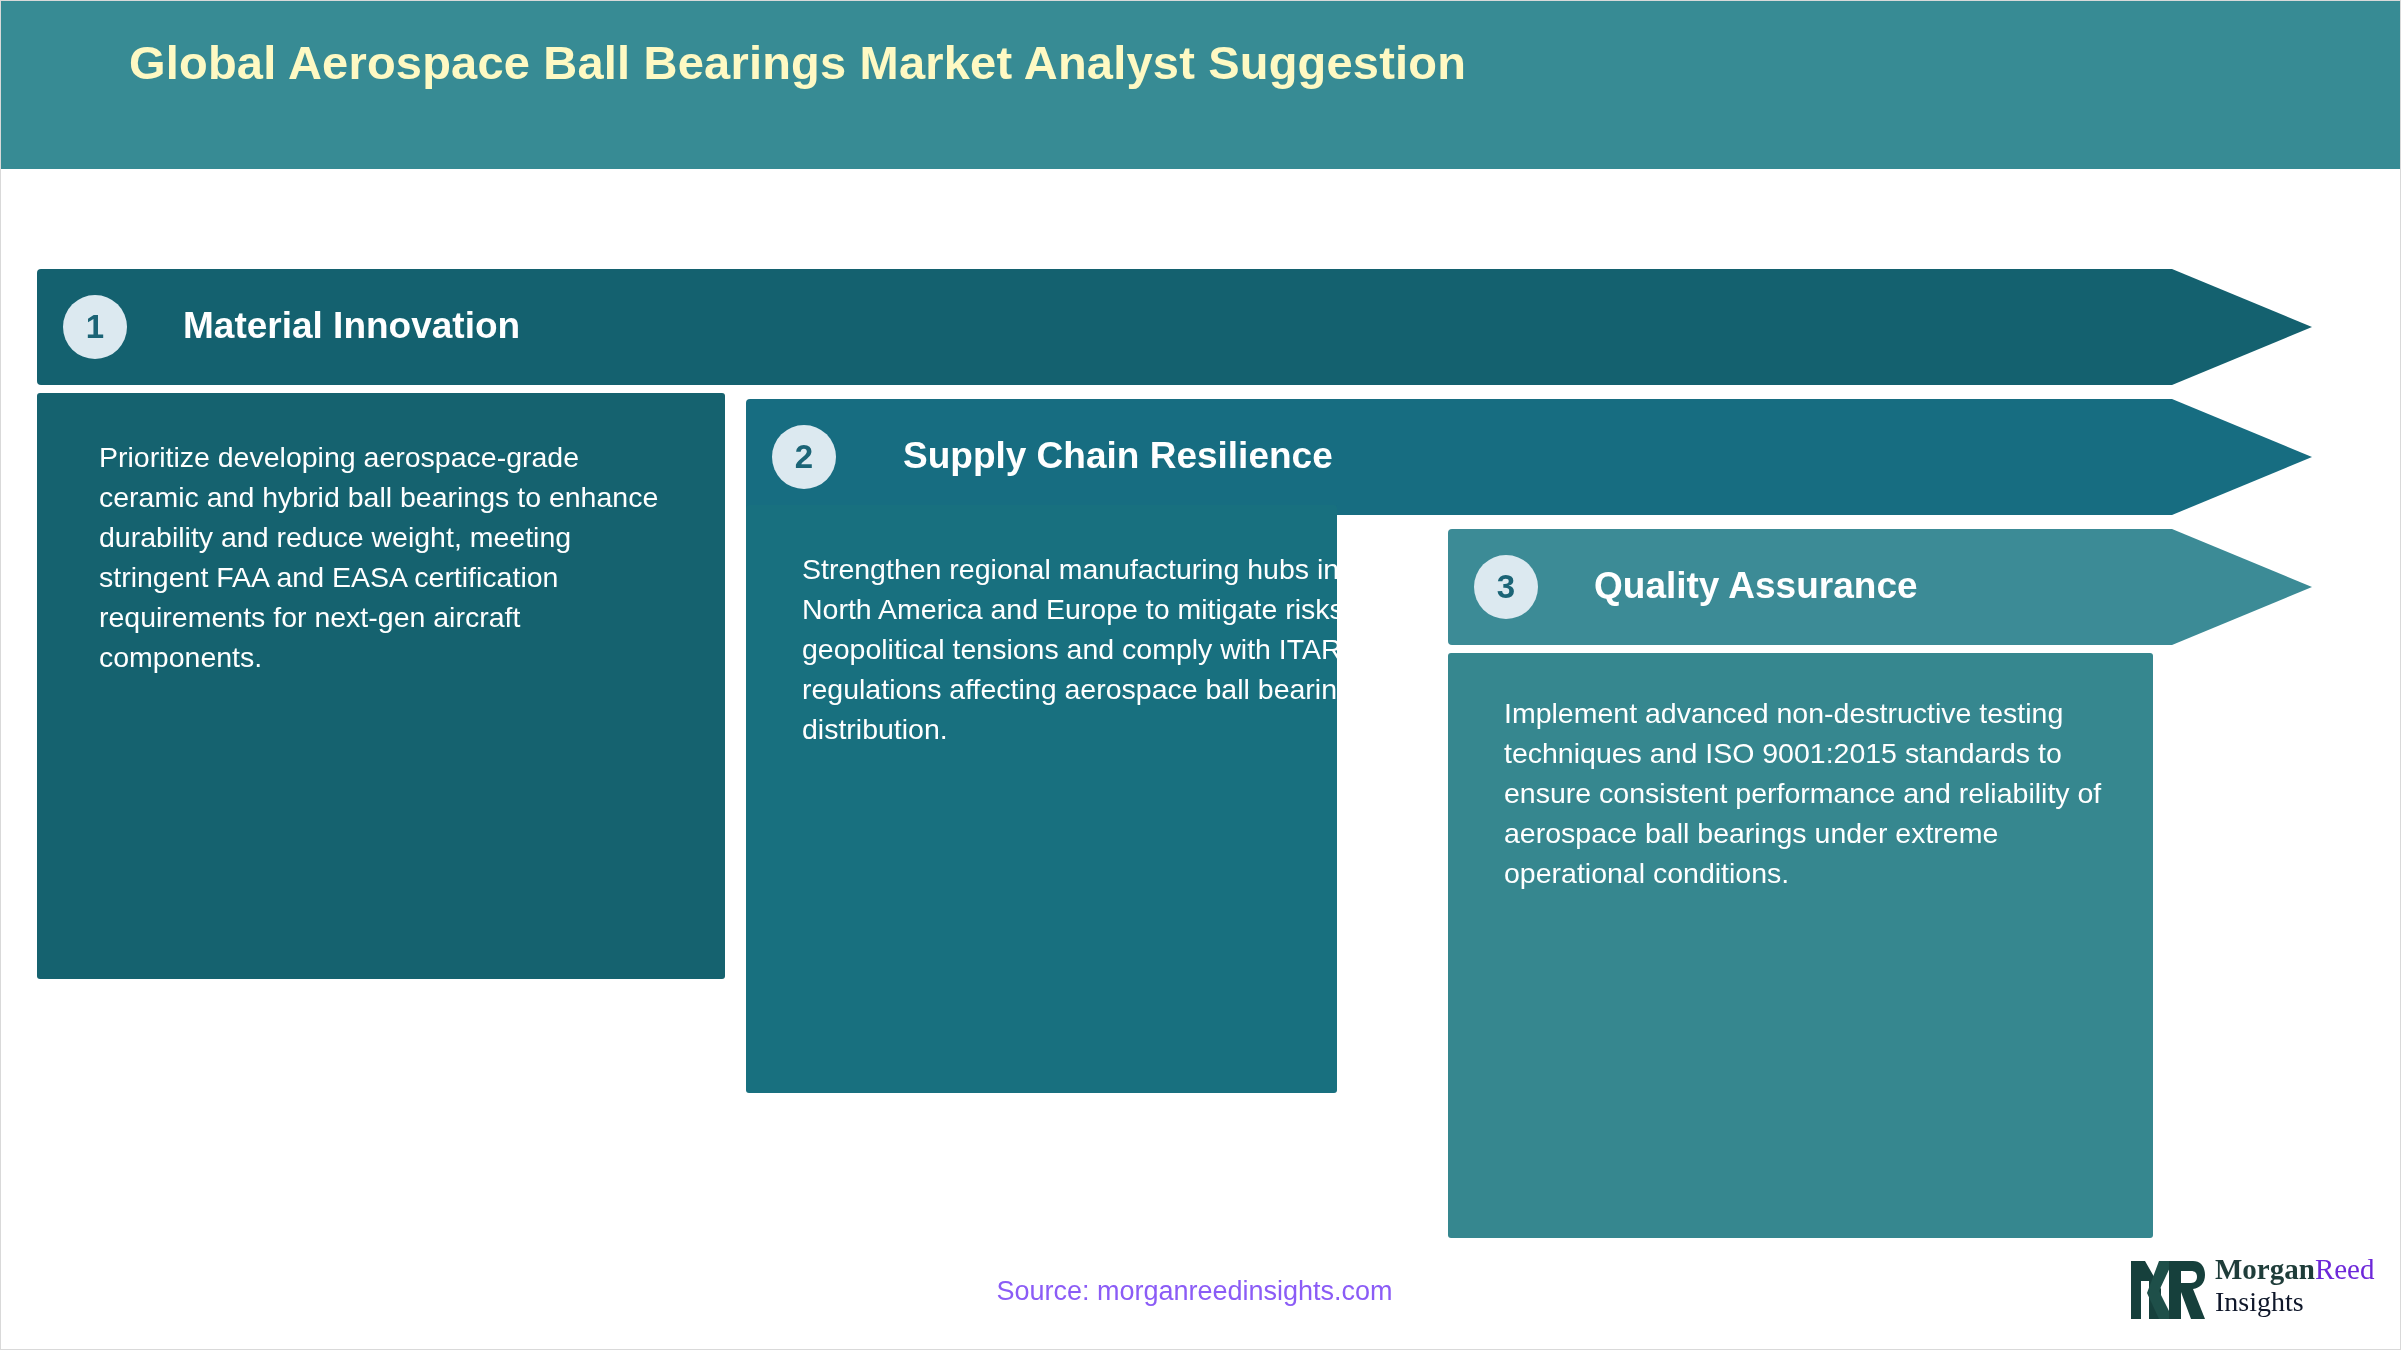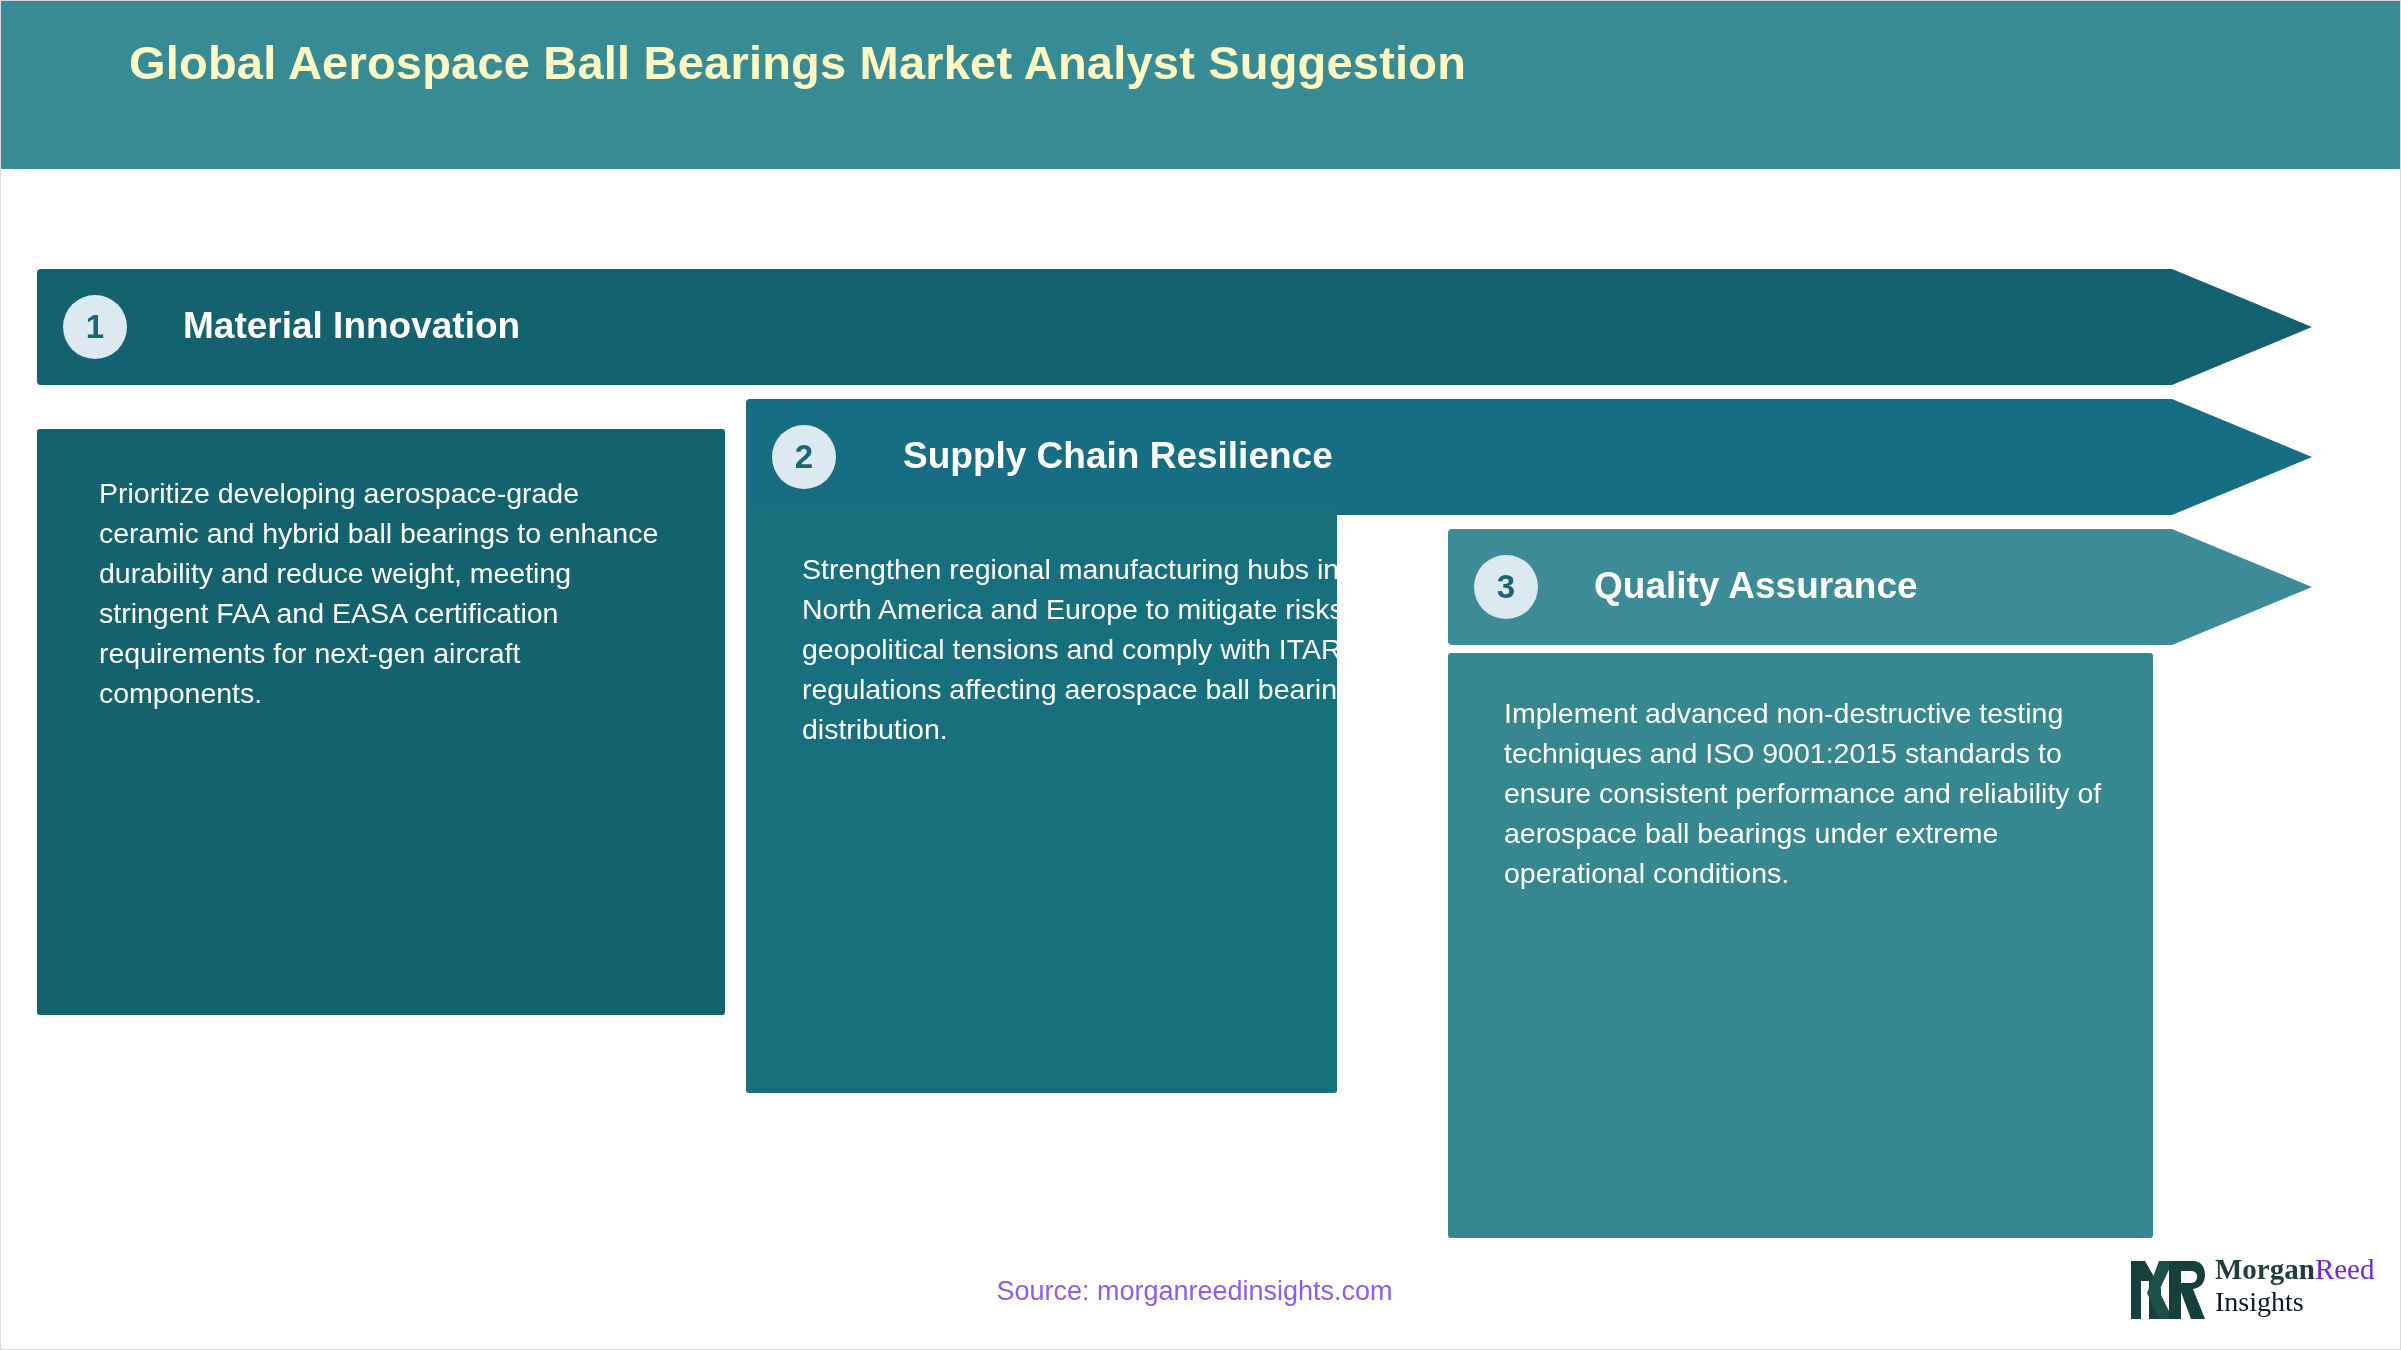--- a/index.html
+++ b/index.html
@@ -159,21 +159,21 @@
     <div class="bar-body" style="right:140px; background:#14616f;"></div>
     <svg class="bar-head" style="right:0;" viewBox="0 0 140 196" preserveAspectRatio="none">
       <polygon points="0,40 0,156 140,98" fill="#14616f"></polygon>
     </svg>
     <div class="badge" style="left:26px; top:26px; background:#dce9f0;">
       <span>1</span>
     </div>
     <div class="bar-title" style="left:146px; top:36px;">Material Innovation</div>
   </div>
 
-  <div class="panel" style="left:36px; top:392px; width:688px; height:586px; background:#15626f;margin-top:36px;">
+  <div class="panel" style="left:36px; top:392px; width:688px; height:586px; background:#15626f;">
     <div class="panel-text" style="left:62px; top:44px; width:568px;">Prioritize developing aerospace-grade ceramic and hybrid ball bearings to enhance durability and reduce weight, meeting stringent FAA and EASA certification requirements for next-gen aircraft components.</div>
   </div>
 
   <div class="arrow-bar" style="left:745px; top:398px; width:1566px;">
     <div class="bar-body" style="right:140px; background:#176d81;"></div>
     <svg class="bar-head" style="right:0;" viewBox="0 0 140 196" preserveAspectRatio="none">
       <polygon points="0,40 0,156 140,98" fill="#176d81"></polygon>
     </svg>
     <div class="badge" style="left:26px; top:26px; background:#dce9f0;">
       <span>2</span>

